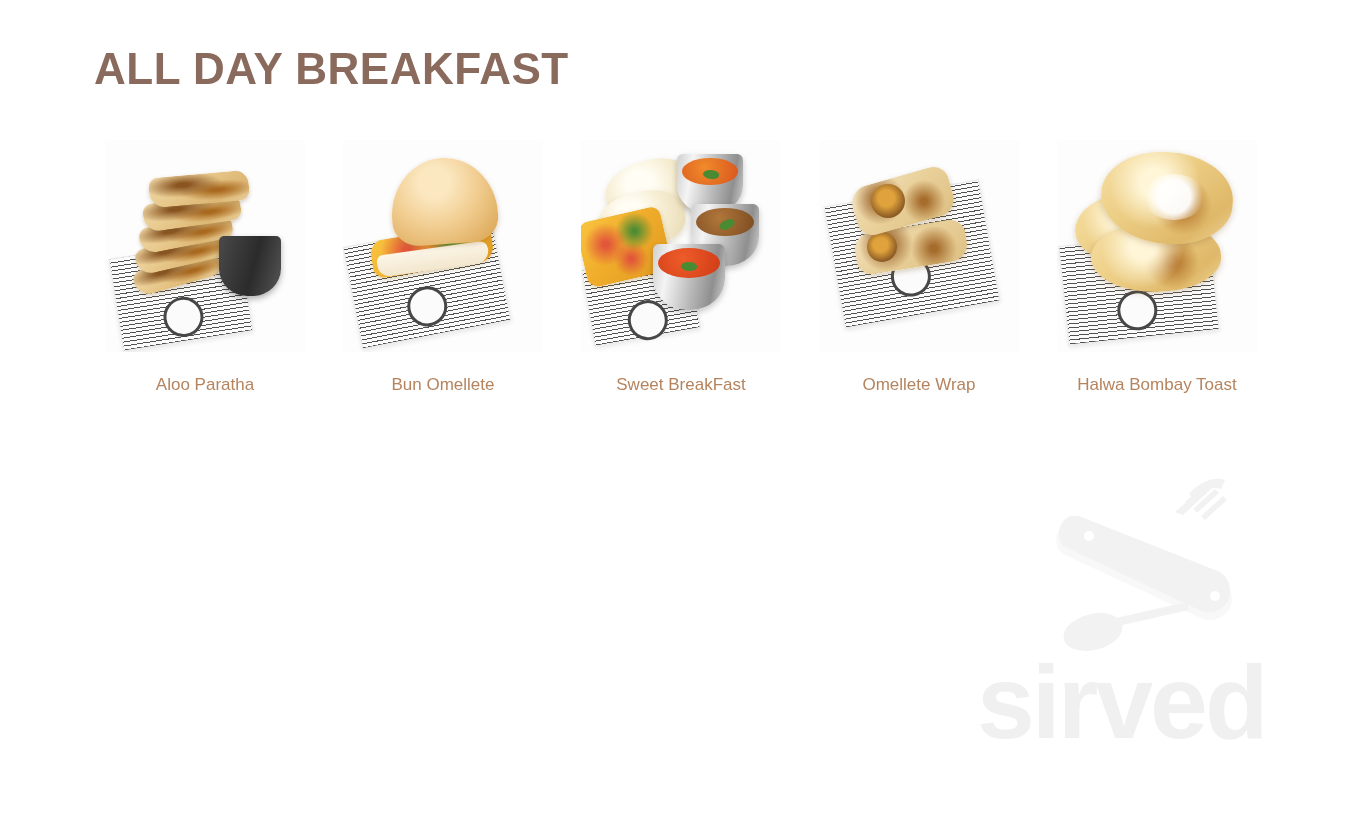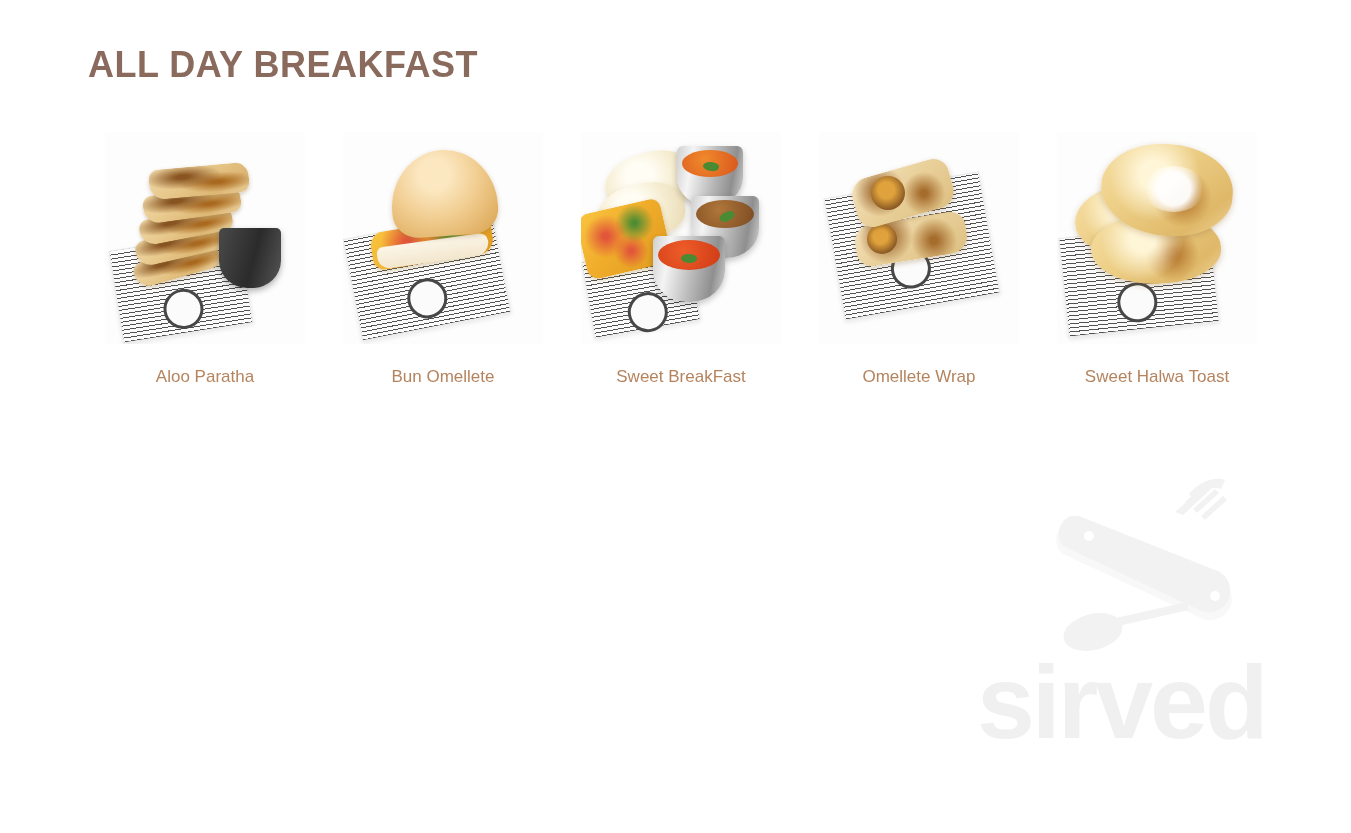--- a/index.html
+++ b/index.html
@@ -12,35 +12,35 @@
     height: 833px;
     position: relative;
     overflow: hidden;
     font-family: "Liberation Sans", sans-serif;
     -webkit-font-smoothing: antialiased;
   }
 
   
   .page-title {
     position: absolute;
-    left: 88px;
+    left: 94px;
     top: 45px;
-    font-size: 36px;
+    font-size: 44px;
     font-weight: bold;
     letter-spacing: 0.5px;
     color: #8a6a5c;
     line-height: 1.1;
     white-space: nowrap;
   }
 
   
   .menu-grid {
     position: absolute;
     left: 86px;
-    top: 132px;
+    top: 140px;
     width: 1190px;
     display: grid;
     grid-template-columns: repeat(5, 1fr);
     row-gap: 60px;
   }
   .menu-item {
     display: flex;
     flex-direction: column;
     align-items: center;
   }
@@ -327,21 +327,21 @@
   <div class="menu-item">
     <div class="item-thumb">
       <div class="scene">
         <div class="news" style="left:6px; top:98px; width:150px; height:98px; transform:rotate(-6deg);"></div>
         <div class="ftoast" style="left:18px; top:50px;  width:122px; height:74px; transform:rotate(-8deg);"></div>
         <div class="ftoast" style="left:34px; top:82px;  width:130px; height:70px; transform:rotate(-3deg);"></div>
         <div class="ftoast" style="left:44px; top:12px;  width:132px; height:92px; transform:rotate(2deg);"></div>
         <div class="sugar" style="left:86px; top:34px;  width:62px;  height:46px;"></div>
       </div>
     </div>
-    <div class="item-label">Sweet Halwa Toast</div>
+    <div class="item-label">Halwa Bombay Toast</div>
   </div>
 
 </div>
 
 <div class="watermark">
   <svg class="wm-knife" width="330" height="200" viewBox="0 0 330 200">
     <g fill="#f2f2f2">
 
       <path d="M200 52 L232 24 L236 29 L208 55 Z"></path>
       <path d="M214 34 c10 -12 26 -18 36 -14 l-4 9 c-9 -3 -20 2 -27 10 Z"></path>

